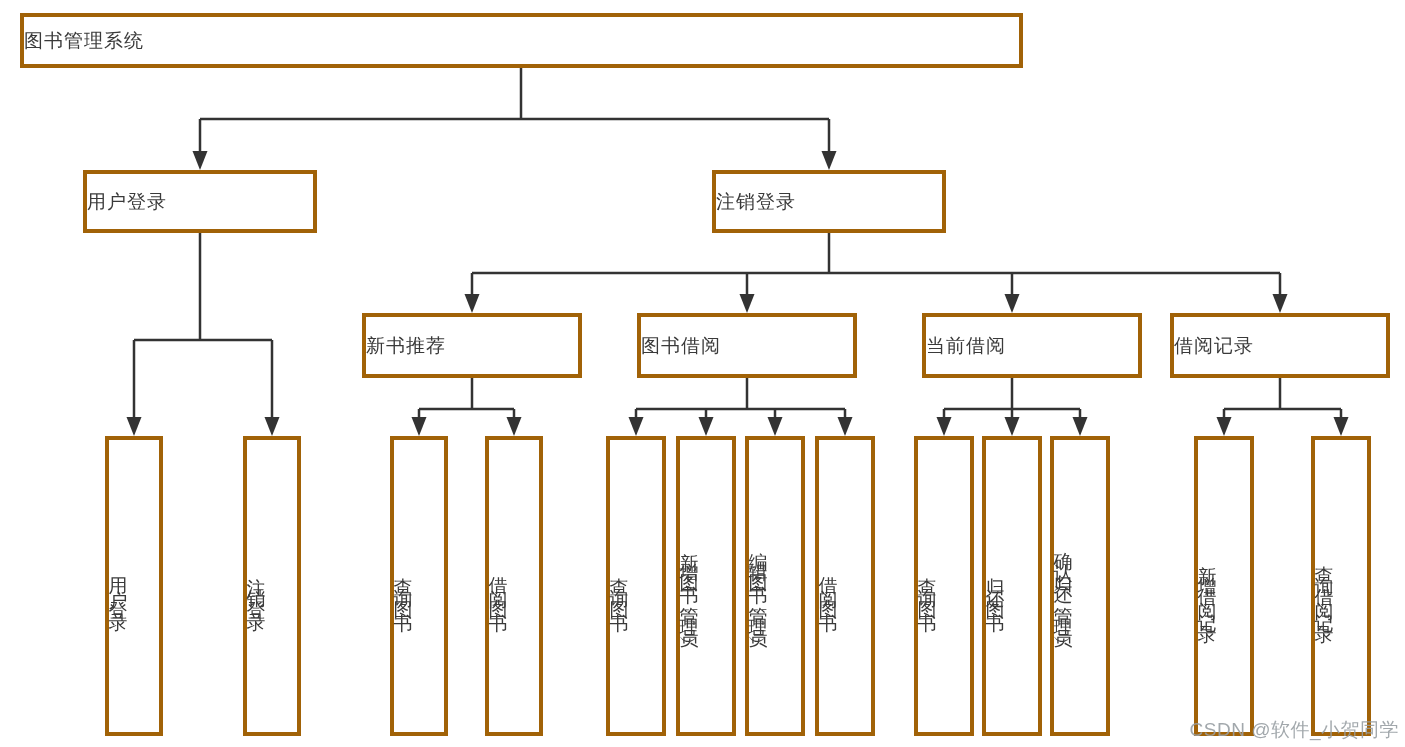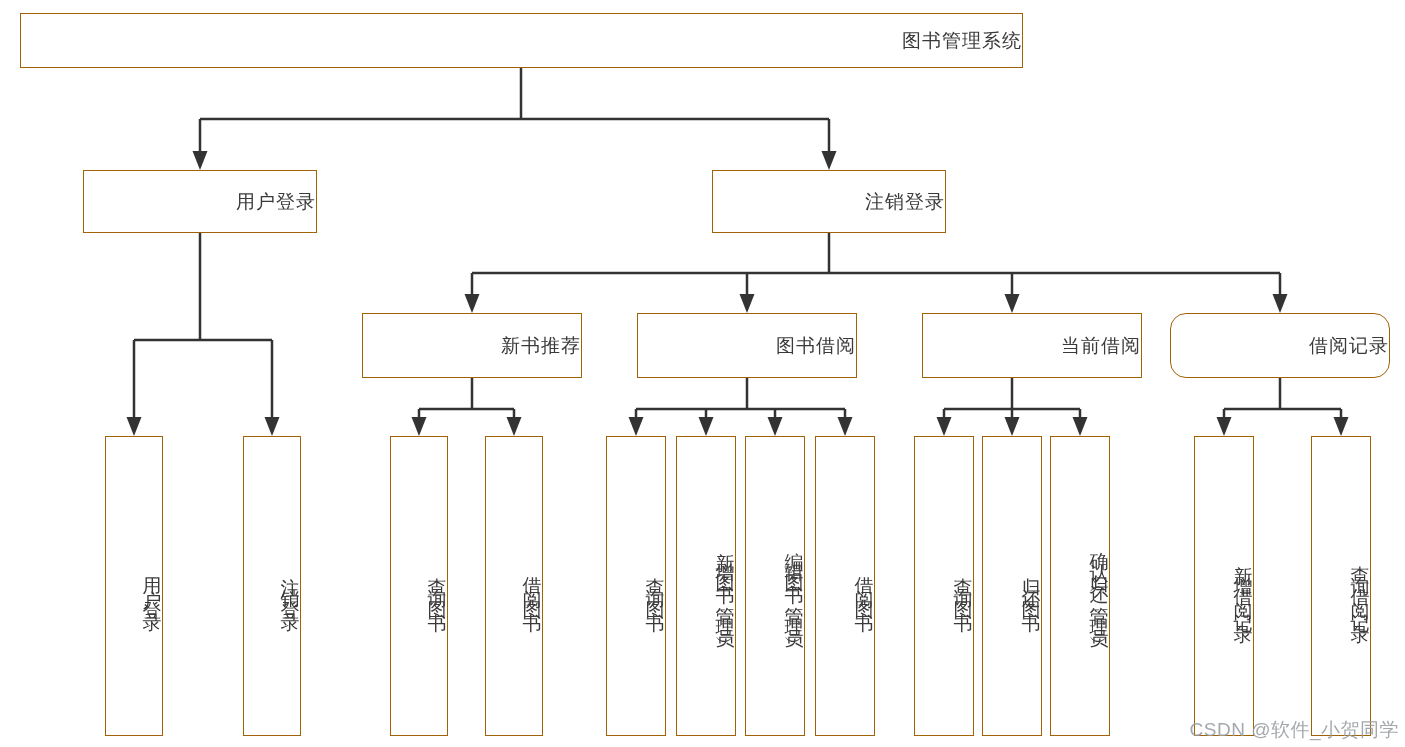--- a/index.html
+++ b/index.html
@@ -8,25 +8,25 @@
     width: 1405px;
     height: 747px;
     background: #ffffff;
     font-family: "Liberation Sans", sans-serif;
     overflow: hidden;
   }
   #wires { position: absolute; left: 0; top: 0; width: 1405px; height: 747px; }
   .hbox, .vbox {
     position: absolute;
     box-sizing: border-box;
-    border: 1px solid #a16207;
+    border: 4px solid #a16207;
     background: #ffffff;
     display: flex;
     align-items: center;
-    justify-content: flex-end;
+    justify-content: flex-start;
     color: #3a3a3a;
   }
   .hbox { font-size: 19px; letter-spacing: 1px; }
   .vbox .vtext {
     writing-mode: vertical-rl;
     text-orientation: mixed;
     font-size: 19px;
     letter-spacing: 12px;
     line-height: 1;
     color: #3a3a3a;
@@ -127,21 +127,21 @@
 
   <div class="hbox" style="left:362px; top:313px; width:220px; height:65px;">
     <span>新书推荐</span>
   </div>
   <div class="hbox" style="left:637px; top:313px; width:220px; height:65px;">
     <span>图书借阅</span>
   </div>
   <div class="hbox" style="left:902px; top:313px; width:220px; height:65px;margin-left:20px;">
     <span>当前借阅</span>
   </div>
-  <div class="hbox" style="left:1170px; top:313px; width:220px; height:65px;border-radius:16px;">
+  <div class="hbox" style="left:1170px; top:313px; width:220px; height:65px;">
     <span>借阅记录</span>
   </div>
 
   <div class="vbox" style="left:105px; top:436px; width:58px; height:300px;">
     <span class="vtext">用户登录</span>
   </div>
   <div class="vbox" style="left:243px; top:436px; width:58px; height:300px;">
     <span class="vtext">注销登录</span>
   </div>
 

